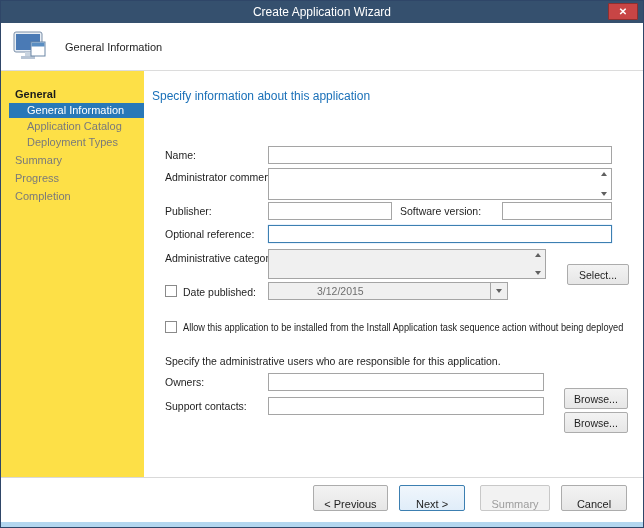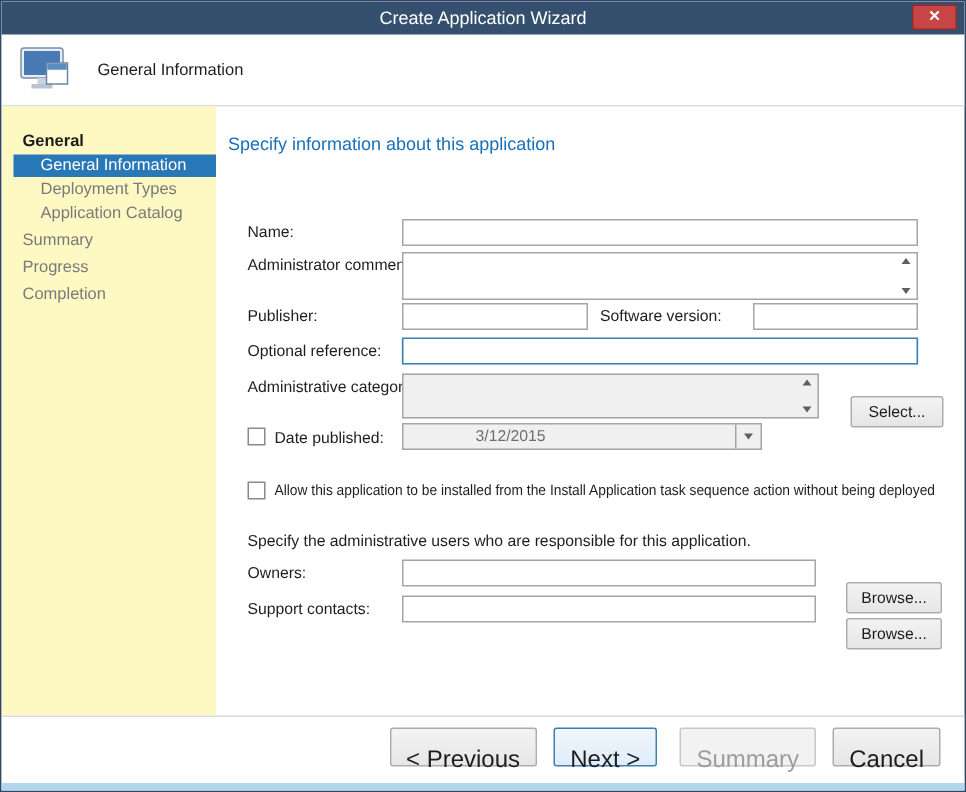--- a/index.html
+++ b/index.html
@@ -21,21 +21,21 @@
   .close-x{ color:#fff; font-size:10px; font-weight:bold; line-height:1; }
 
   
   .header{ height:48px; background:#fff; border-bottom:1px solid #dcdcdc;
           display:flex; align-items:center; flex:none; }
   .app-icon{ margin-left:12px; width:36px; height:34px; display:inline-block; }
   .header-title{ margin-left:16px; font-size:11px; color:#1e1e1e; }
 
   
   .main{ flex:1; display:flex; min-height:0; }
-  .sidebar{ width:143px; flex:none; padding-top:16px; background:#fef9c3; }
+  .sidebar{ width:143px; flex:none; padding-top:16px; background:#fde047; }
   .nav{ margin:0 0 1px 8px; padding:1px 2px 1px 6px; font-size:11px; line-height:13px;
         color:#7a7a7a; cursor:pointer; }
   .nav.parent{ color:#1b1b1b; font-weight:bold; }
   .nav.child{ padding-left:18px; }
   .nav.top{ margin-top:3px; }
   .nav.selected{ background:#2878b8; color:#fff; }
 
   .content{ flex:1; position:relative; font-size:10.5px; color:#1e1e1e; }
   .heading{ position:absolute; left:8px; top:18px; font-size:12px; font-weight:normal; color:#1a70b8; }
 
@@ -62,21 +62,21 @@
 
   .datebox{ position:absolute; height:18px; border:1px solid #a5a5a5; background:#f0f0f0;
        color:#6e6e6e; display:flex; align-items:stretch; }
   .datebox .val{ flex:1; padding-left:4px; line-height:16px; font-size:10.5px;margin-left:44px; }
   .datebox .dd{ width:17px; border-left:1px solid #a5a5a5; display:flex; align-items:center; justify-content:center; }
 
   .cb{ position:absolute; width:12px; height:12px; border:1px solid #8a8a8a; background:#fff; cursor:pointer; }
 
   .btn{ display:inline-block; height:22px; min-width:66px; padding:12px 10px; margin-left:7px;
        background:linear-gradient(#f3f3f3,#e6e6e6); border:1px solid #acacac; border-radius:2px;
-       font-family:inherit; font-size:16px; color:#1e1e1e; cursor:pointer; }
+       font-family:inherit; font-size:11px; color:#1e1e1e; cursor:pointer; }
   .btn.default{ border-color:#3c7fb1; background:linear-gradient(#f0f6fc,#e0edf9); }
   .btn.disabled{ color:#9d9d9d; background:#f2f2f2; border-color:#c8c8c8; cursor:default; }
   .btn.gap{ margin-left:11px; }
   .abtn{ position:absolute; margin:16px; height:21px; min-width:60px; padding:0 6px; font-size:10.5px; }
 
   .footer{ flex:none; height:50px; background:#fff; border-top:1px solid #d9d9d9;
        position:relative; text-align:right; padding:7px 16px 0 0; }
   .bottom-strip{ position:absolute; left:0; right:0; bottom:0; height:5px; background:#b3d6ef; }
 </style>
 </head>
@@ -103,22 +103,22 @@
       </svg>
     </span>
     <span class="header-title">General Information</span>
   </div>
 
   <div class="main">
 
     <div class="sidebar">
       <div class="nav parent">General</div>
       <div class="nav child selected">General Information</div>
+      <div class="nav child">Application Catalog</div>
       <div class="nav child">Deployment Types</div>
-      <div class="nav child">Application Catalog</div>
       <div class="nav top">Summary</div>
       <div class="nav top">Progress</div>
       <div class="nav top">Completion</div>
     </div>
 
     <div class="content">
       <h1 class="heading">Specify information about this application</h1>
 
       <div class="lbl" style="left:21px;top:78px">Name:</div>
       <input class="tb" style="left: 124px; top: 75px; width: 344px;" value="">

